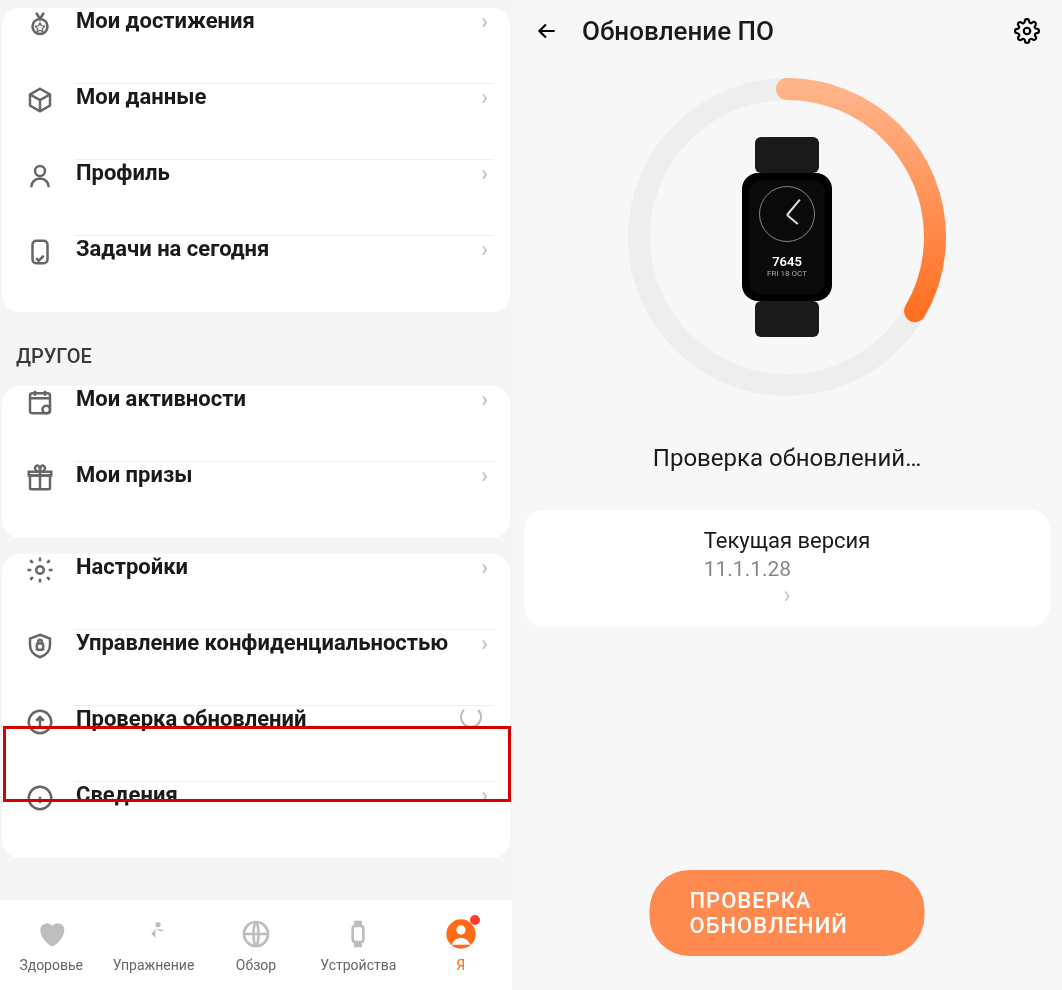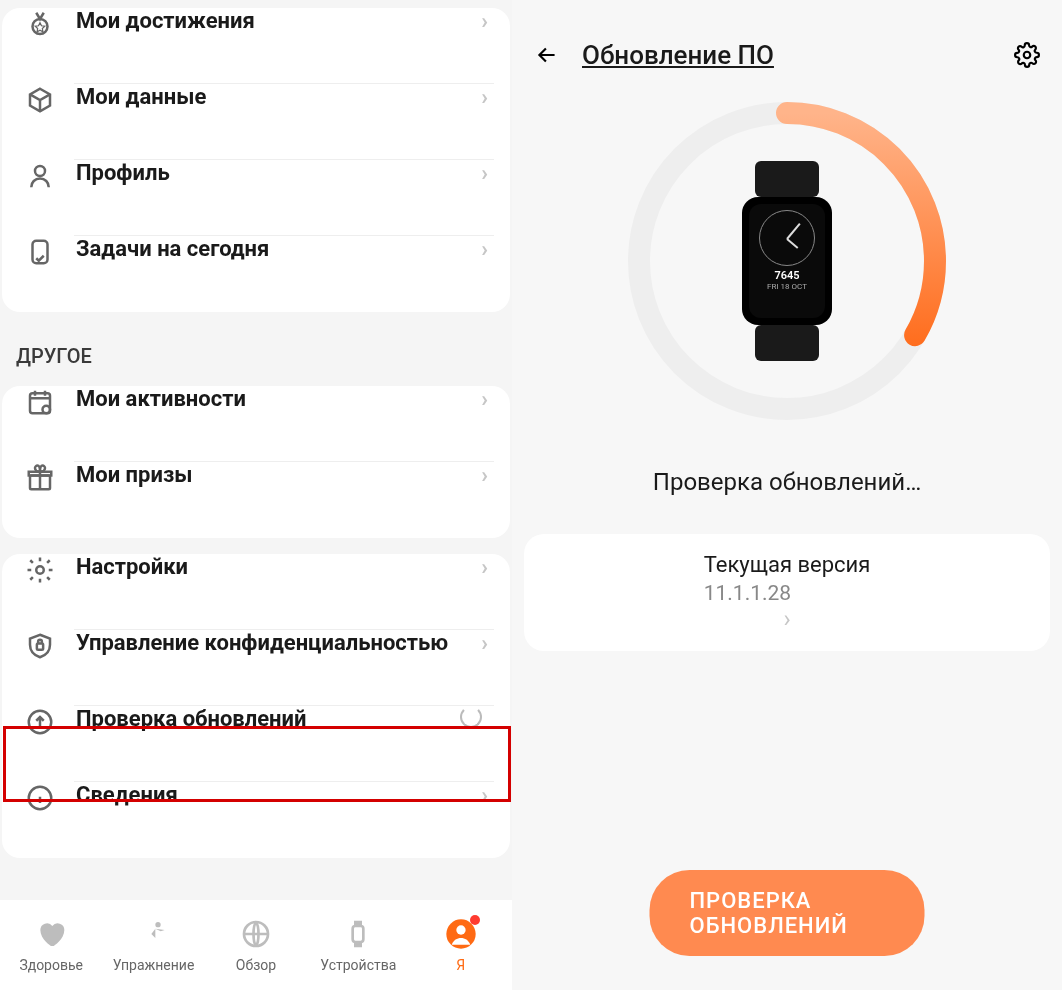--- a/index.html
+++ b/index.html
@@ -124,22 +124,21 @@
   .tab.active .tlabel { color: #ff6a13; }
   .tab .dot {
     position:absolute; top:-2px; right:-2px;
     width:10px; height:10px; background:#ff3b30; border-radius:50%;
   }
 
   
   .r-header {
     display: flex;
     align-items: center;
-    padding: 40px 20px 20px 20px;
-    text-decoration: underline;
+    padding: 16px 20px 20px 20px;
   }
   .r-header .back {
     width: 30px; height: 30px;
     display:flex; align-items:center; justify-content:center;
     cursor:pointer; margin-right: 20px;
   }
   .r-header .title {
     font-size: 26px; font-weight: 500; flex:1;
   }
   .r-header .gear {
@@ -174,21 +173,21 @@
   .dial {
     width:56px; height:56px; border:1px solid #888; border-radius:50%;
     margin:6px auto 0; position:relative;
   }
   .dial::before, .dial::after {
     content:""; position:absolute; background:#ddd; left:50%; top:50%;
     transform-origin: left center;
   }
   .dial::before { width:20px; height:2px; transform: rotate(-50deg); }
   .dial::after  { width:14px; height:2px; transform: rotate(40deg); }
-  .steps { text-align:center; color:#fff; font-size:11px; font-weight:600; margin-top:3px; }
+  .steps { text-align:center; color:#fff; font-size:13px; font-weight:600; margin-top:12px; }
   .date  { text-align:center; color:#aaa; font-size:8px; }
 
   .status-text {
     font-size: 24px; margin-top: 42px; color:#1a1a1a;
   }
 
   .ver-card {
     background:#fff; border-radius:20px; margin: 38px 12px 0;
     padding: 18px 22px; display:flex; align-items:center; cursor:pointer;flex-direction:column;
   }

